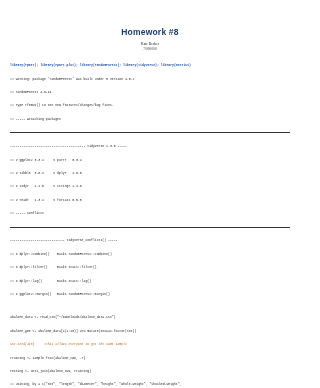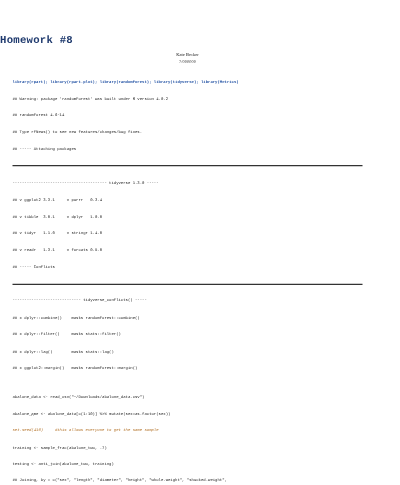--- a/index.html
+++ b/index.html
@@ -5,23 +5,23 @@
   html,body{margin:0;padding:0;}
   body{
     width:300px;height:388px;overflow:hidden;background:#ffffff;
     font-family:"Liberation Serif",serif;
     -webkit-font-smoothing:none;
   }
   .page{position:relative;width:300px;height:388px;}
 
   
   .title{
-    text-align:left;color:#1f3a6e;font-weight:bold;
+    text-align:center;color:#1f3a6e;font-weight:bold;
     font-size:8.5px;letter-spacing:.2px;margin:27px 0 0 0;
-    font-family:Liberation Mono, monospace;
+    font-family:Liberation Sans, sans-serif;
   }
   .author{text-align:center;font-size:3.6px;color:#1a1a1a;margin-top:5px;line-height:1.45;}
   .date{text-align:center;font-size:3.4px;color:#3a3a3a;letter-spacing:.1px;}
 
   
   .code{
     font-family:"Liberation Mono",monospace;
     font-size:3.15px;line-height:1.42;color:#1a1a1a;
     margin:0 10px;white-space:pre-wrap;word-break:break-word;
   }

